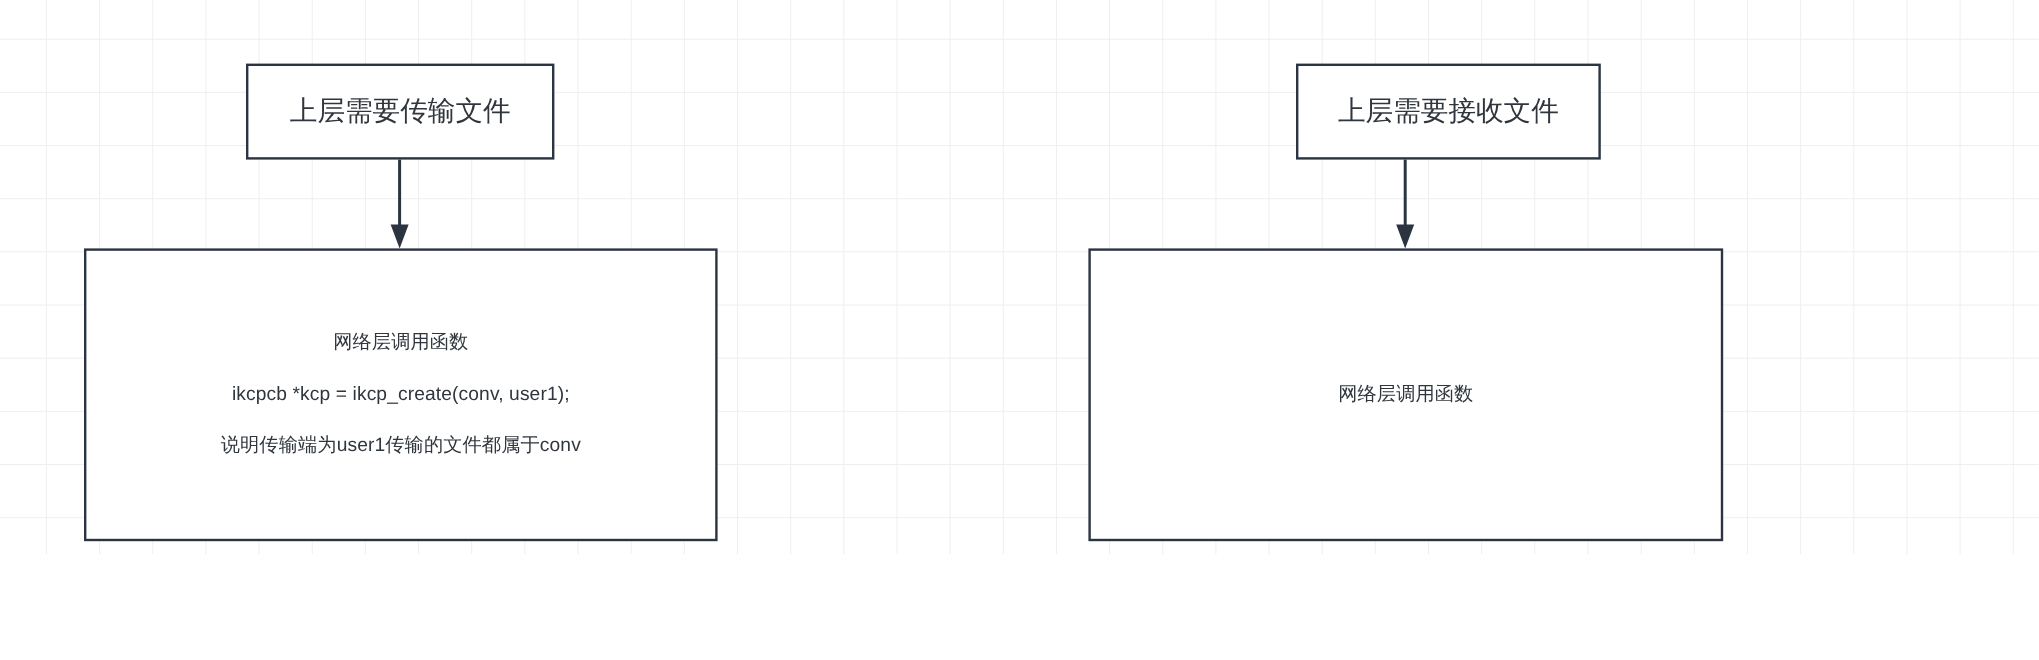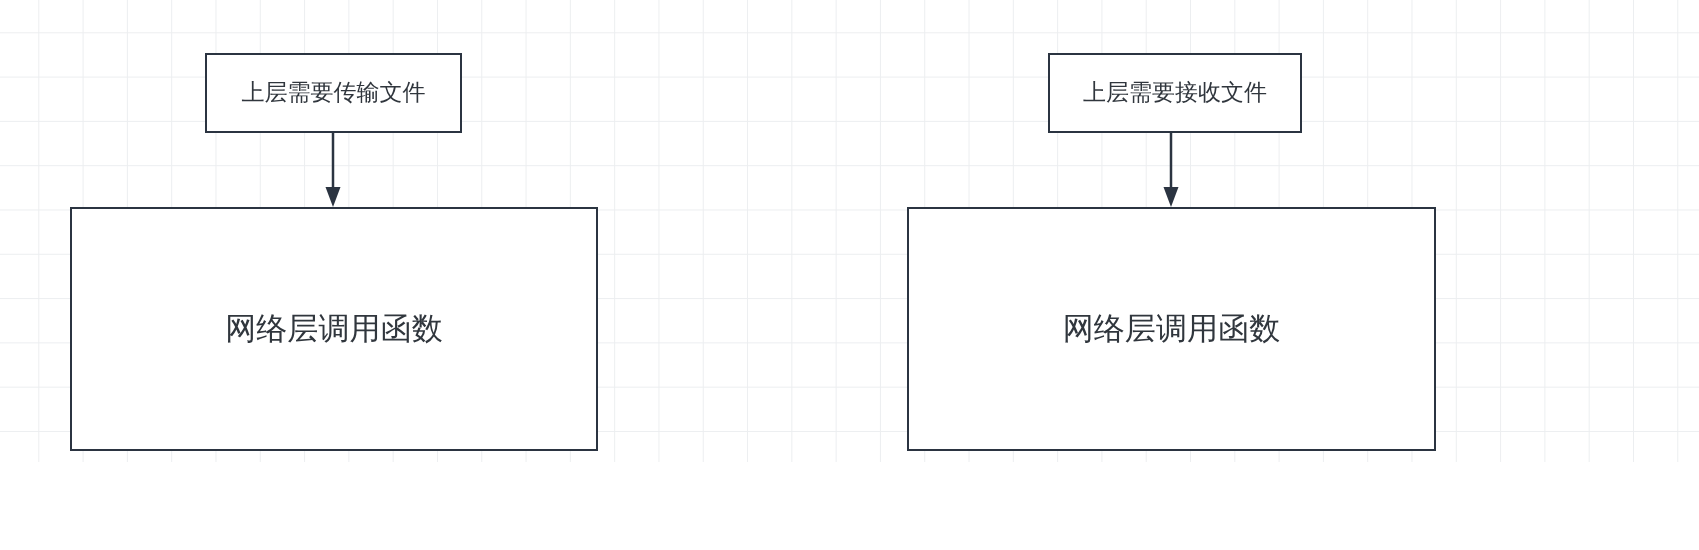--- a/index.html
+++ b/index.html
@@ -32,21 +32,21 @@
     text-align: center;
     color: #30363d;
   }
 
   .node-top {
     font-size: 23px;
     line-height: 1.35;
   }
 
   .node-main {
-    font-size: 31px;
+    font-size: 16px;
     line-height: 1.34;
     white-space: pre-line;
     letter-spacing: 0.1px;
     justify-content: center;
   }
 
   .node-main .line {
     display: block;
   }
 
@@ -58,21 +58,21 @@
     display: block;
     overflow: visible;
   }
 
   
   #top-left    { left: 205px;  top: 53px;  width: 257px; height: 80px; }
   #main-left   { left: 70px;   top: 207px; width: 528px; height: 244px; }
   #arrow-left  { left: 318px;  top: 133px; width: 30px;  height: 76px; }
 
   
-  #top-right   { left: 1048px; top: 53px;  width: 254px; height: 80px; }
+  #top-right   { left: 1080px; top: 53px;  width: 254px; height: 80px; }
   #main-right  { left: 907px;  top: 207px; width: 529px; height: 244px; }
   #arrow-right { left: 1156px; top: 133px; width: 30px;  height: 76px; }
 </style>
 </head>
 <body>
 
 <div id="canvas">
 
   <div class="node node-top" id="top-left">
     <span>上层需要传输文件</span>
@@ -81,20 +81,22 @@
   <div class="connector" id="arrow-left">
     <svg width="30" height="76" viewBox="0 0 30 76" xmlns="http://www.w3.org/2000/svg">
       <line x1="15" y1="0" x2="15" y2="60" stroke="#2b3441" stroke-width="2.5"></line>
       <polygon points="15,74 7.5,54 22.5,54" fill="#2b3441"></polygon>
     </svg>
   </div>
 
   <div class="node node-main" id="main-left">
     <div>
       <span class="line">网络层调用函数</span>
+      <span class="line">ikcpcb *kcp = ikcp_create(conv, user1);</span>
+      <span class="line">说明传输端为user1传输的文件都属于conv</span>
     </div>
   </div>
 
   <div class="node node-top" id="top-right">
     <span>上层需要接收文件</span>
   </div>
 
   <div class="connector" id="arrow-right">
     <svg width="30" height="76" viewBox="0 0 30 76" xmlns="http://www.w3.org/2000/svg">
       <line x1="15" y1="0" x2="15" y2="60" stroke="#2b3441" stroke-width="2.5"></line>

